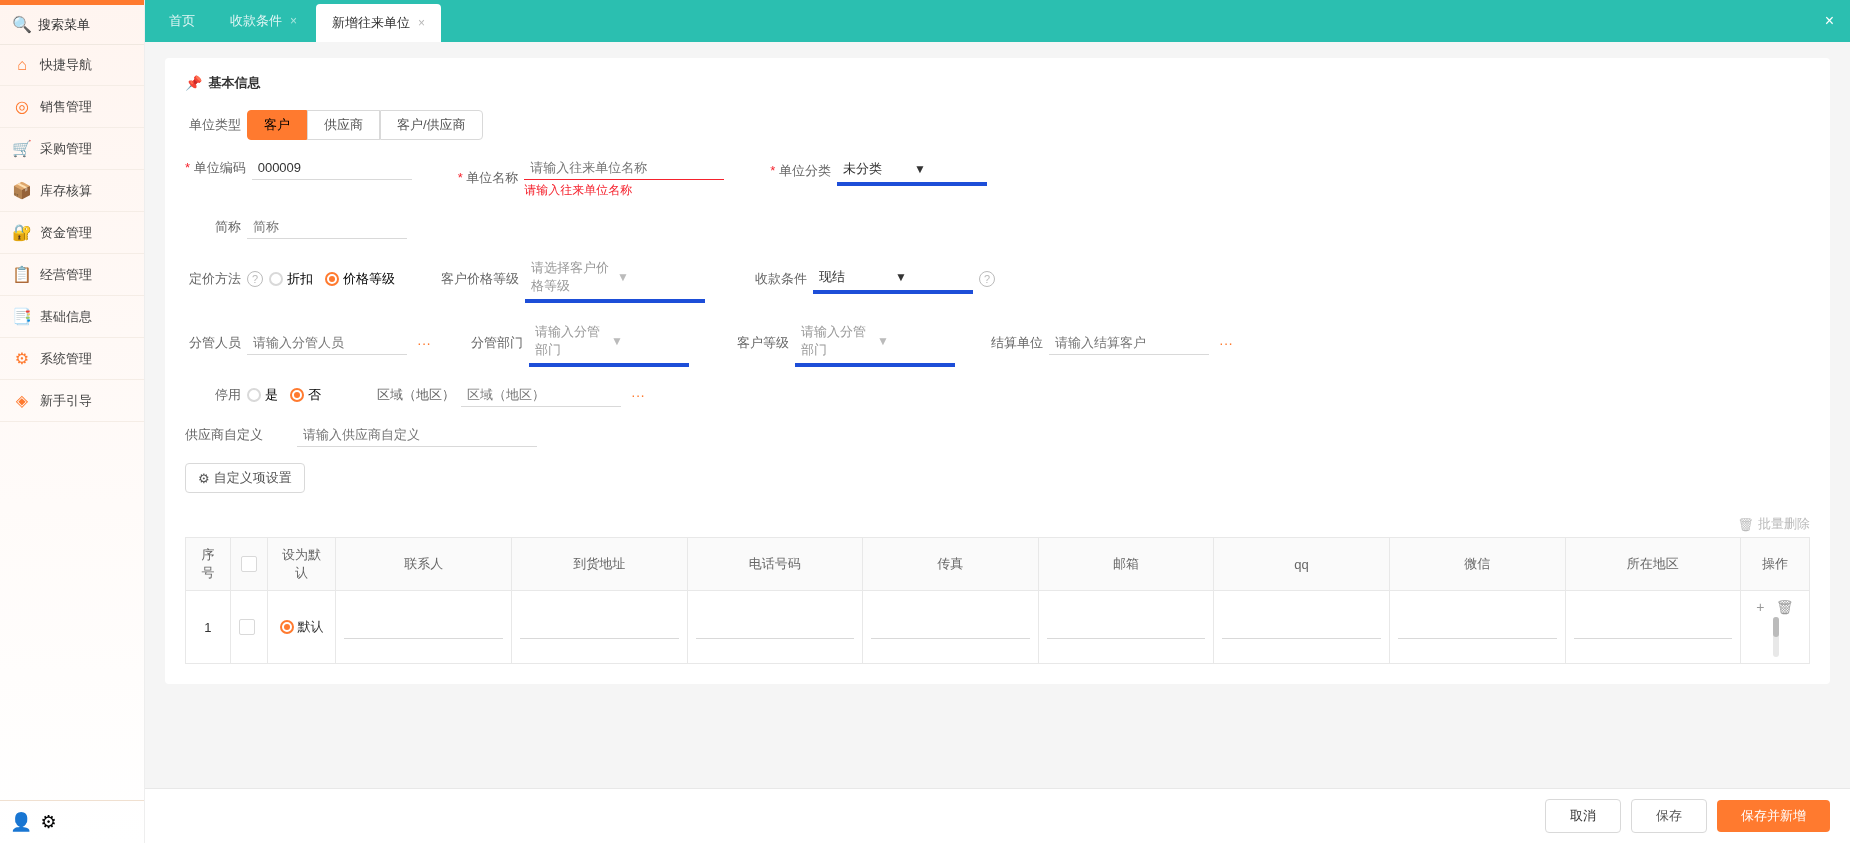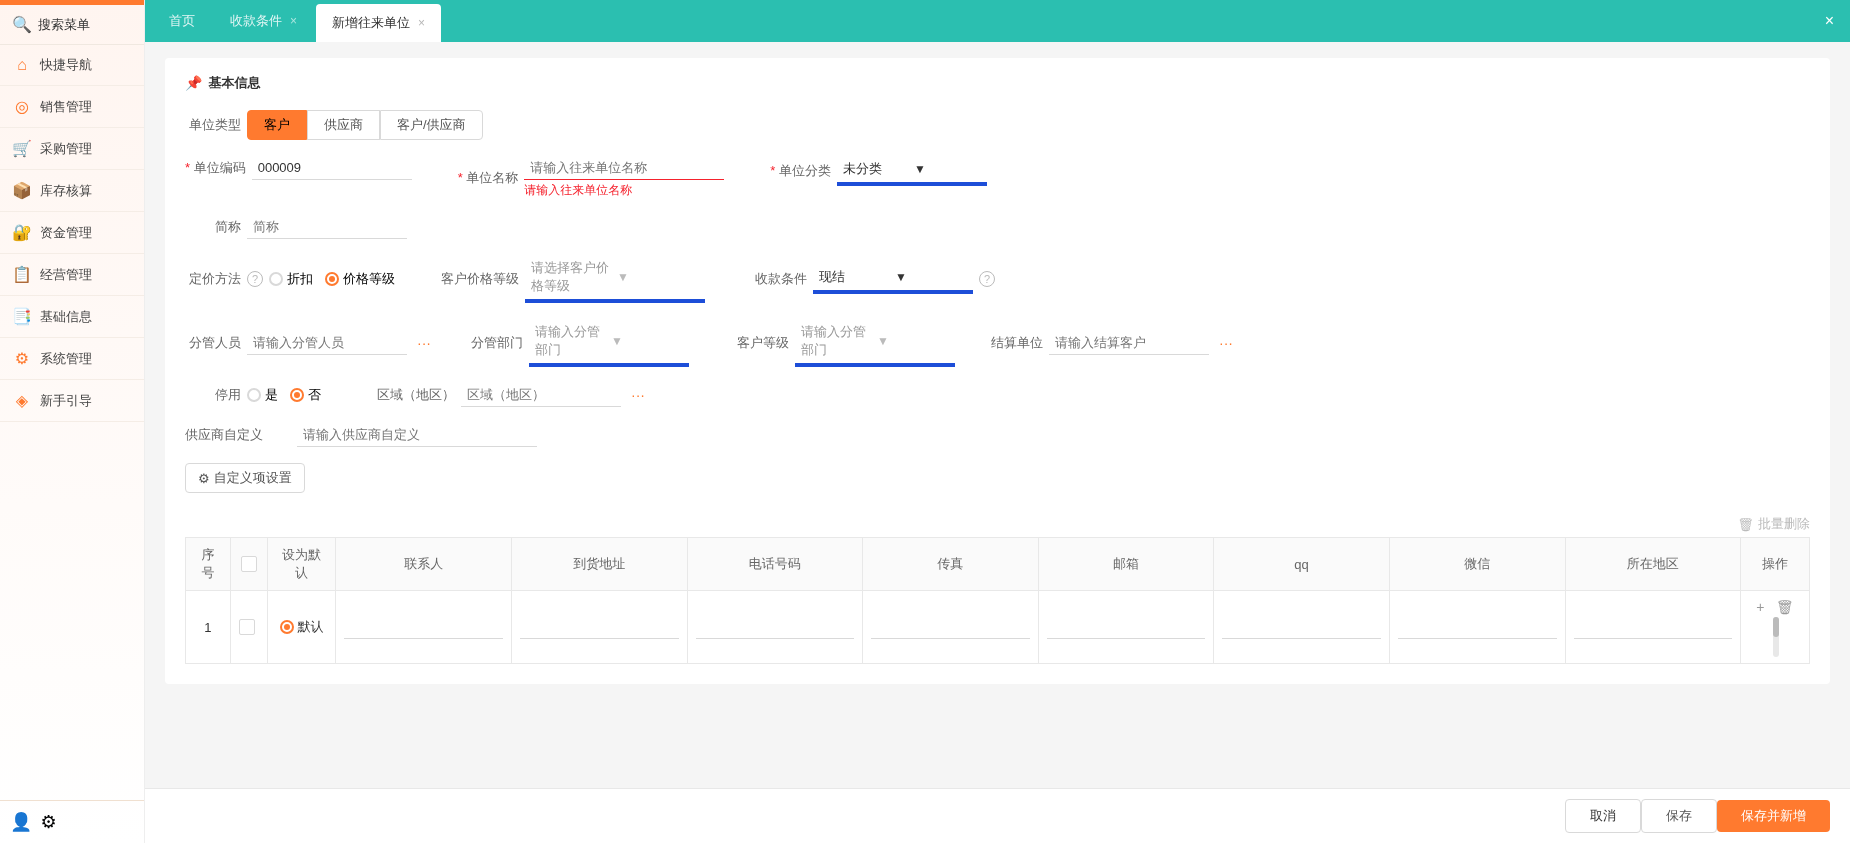--- a/index.html
+++ b/index.html
@@ -303,20 +303,21 @@
     }
 
     
     .footer {
       background: white;
       border-top: 1px solid #e8e8e8;
       padding: 10px 20px;
       display: flex;
       justify-content: flex-end;
       align-items: center;
+      gap: 10px;
     }
     .btn {
       padding: 7px 24px;
       border-radius: 4px;
       cursor: pointer;
       font-size: 13px;
       border: none;
     }
     .btn-default {
       background: white;

